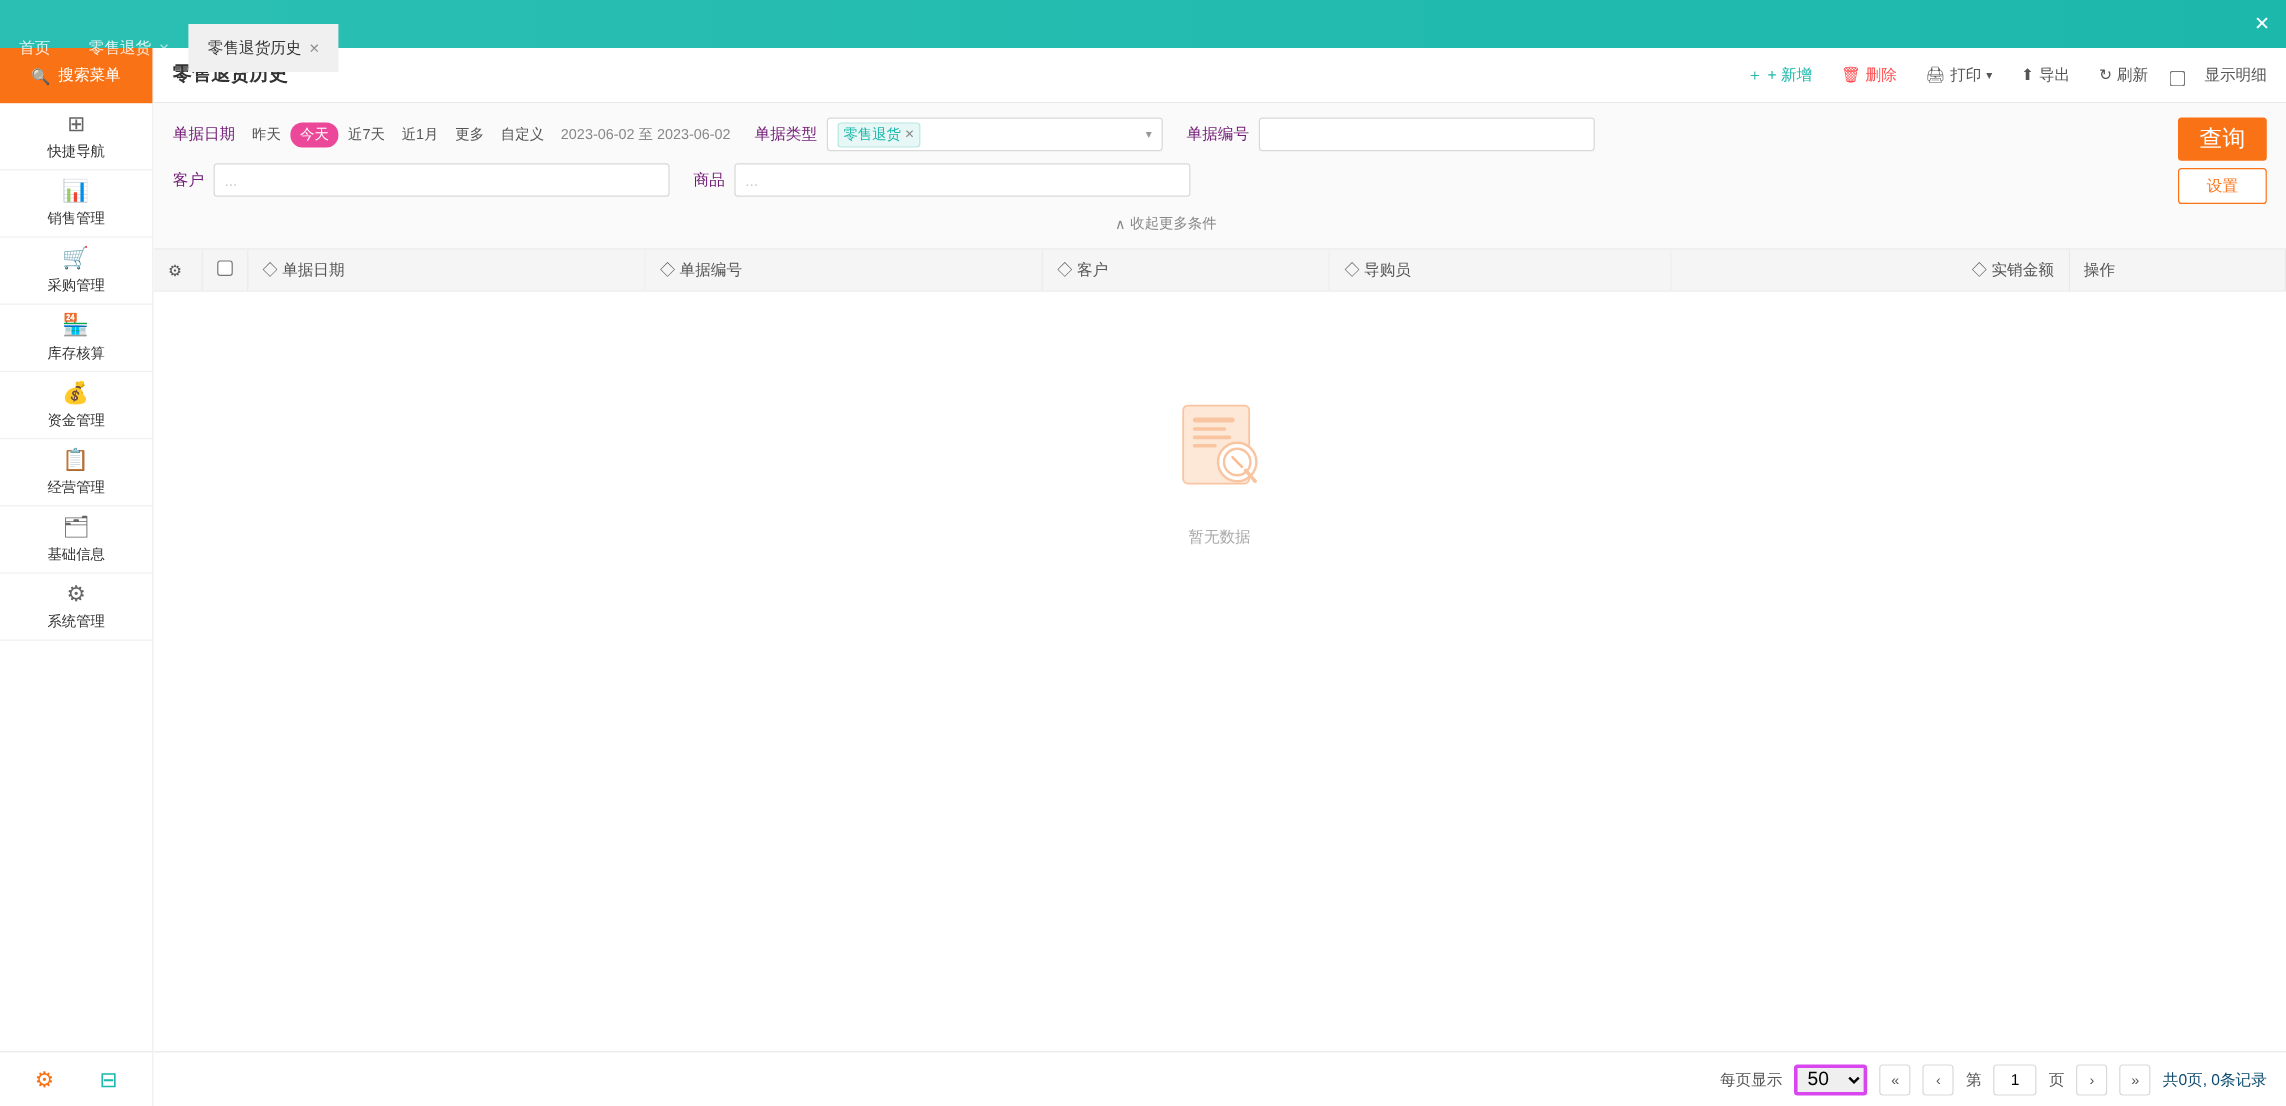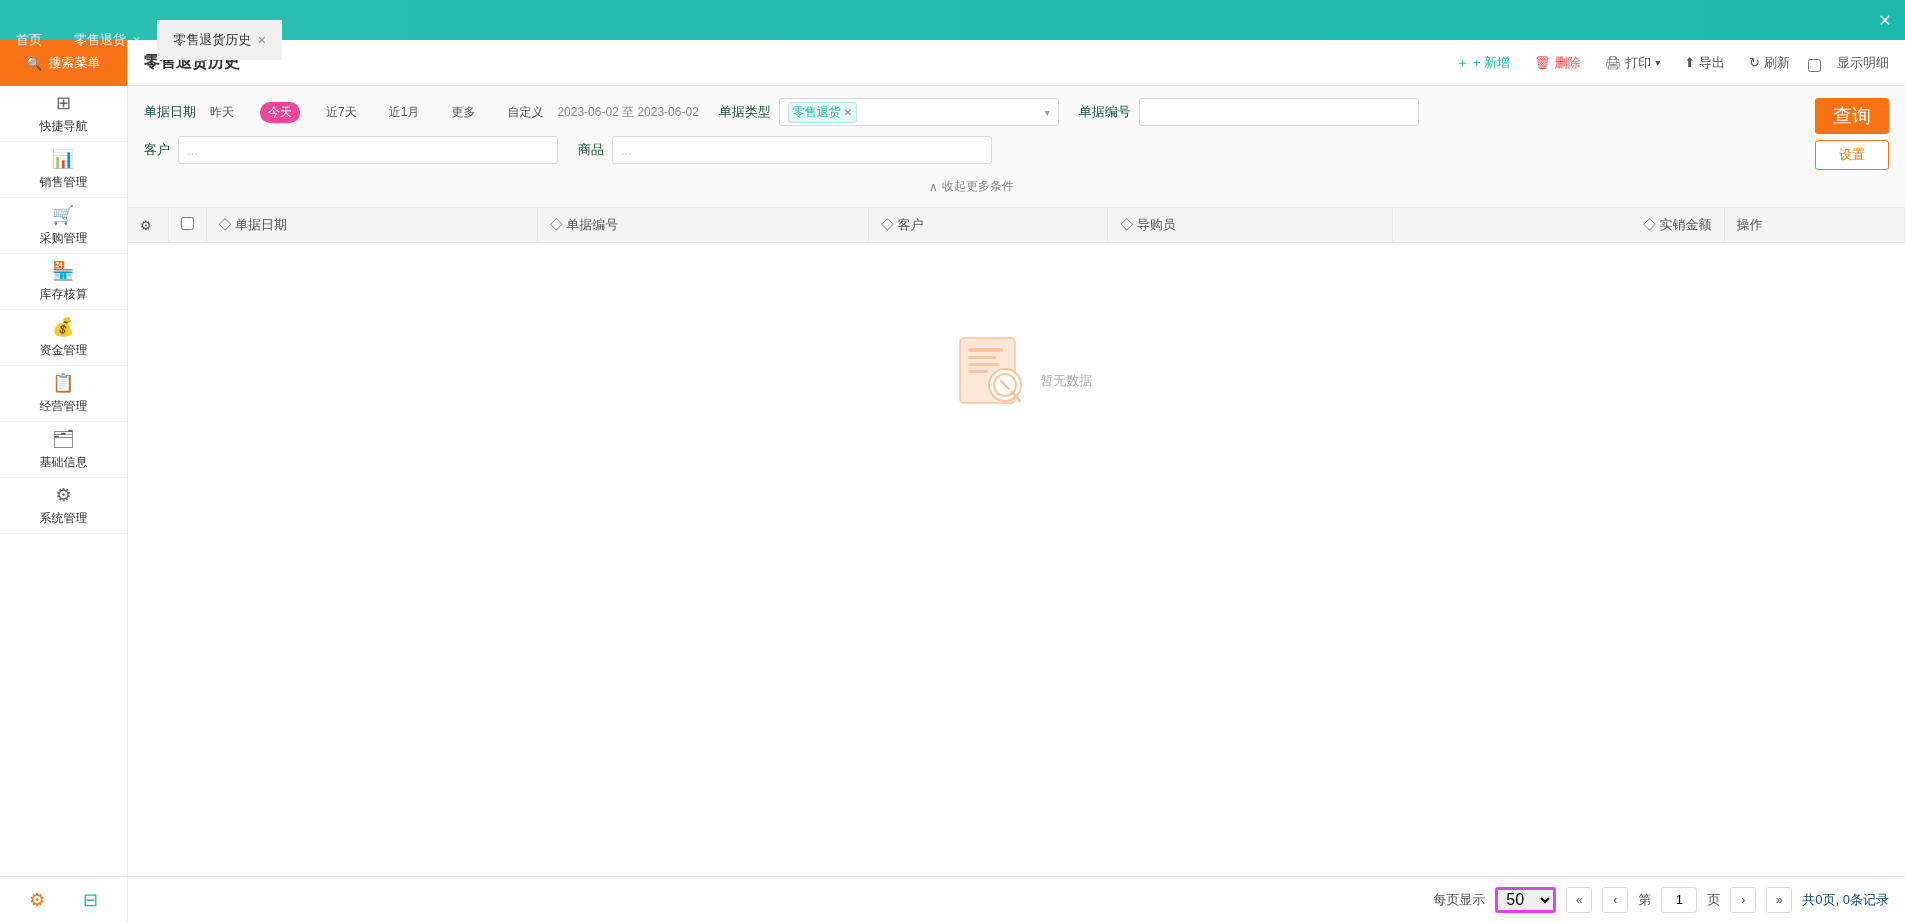--- a/index.html
+++ b/index.html
@@ -182,27 +182,27 @@
     }
     .filter-item {
       display: flex;
       align-items: center;
       gap: 8px;
       font-size: 13px;
       color: #333;
     }
     .filter-label {
       white-space: nowrap;
-      color: #14532d;
+      color: #701a75;
       font-size: 13px;
     }
     .date-filter {
       display: flex;
       align-items: center;
-      gap: 20px;
+      gap: 2px;
     }
     .date-btn {
       padding: 2px 6px;
       font-size: 12px;
       color: #555;
       cursor: pointer;
       border-radius: 2px;
     }
     .date-btn.active {
       background: #ec4899;
@@ -337,20 +337,21 @@
       border-right: 1px solid #e8e8e8;
       position: relative;
     }
     .th-gear { text-align: center; width: 40px; }
     .th-check { text-align: center; width: 36px; }
     .th-ops { text-align: center; }
 
     
     .empty-state {
       display: flex;
+      flex-direction: column;
       align-items: center;
       justify-content: center;
       padding: 80px 0;
       color: #bbb;
     }
     .empty-icon {
       width: 100px;
       height: 100px;
       margin-bottom: 16px;
     }

